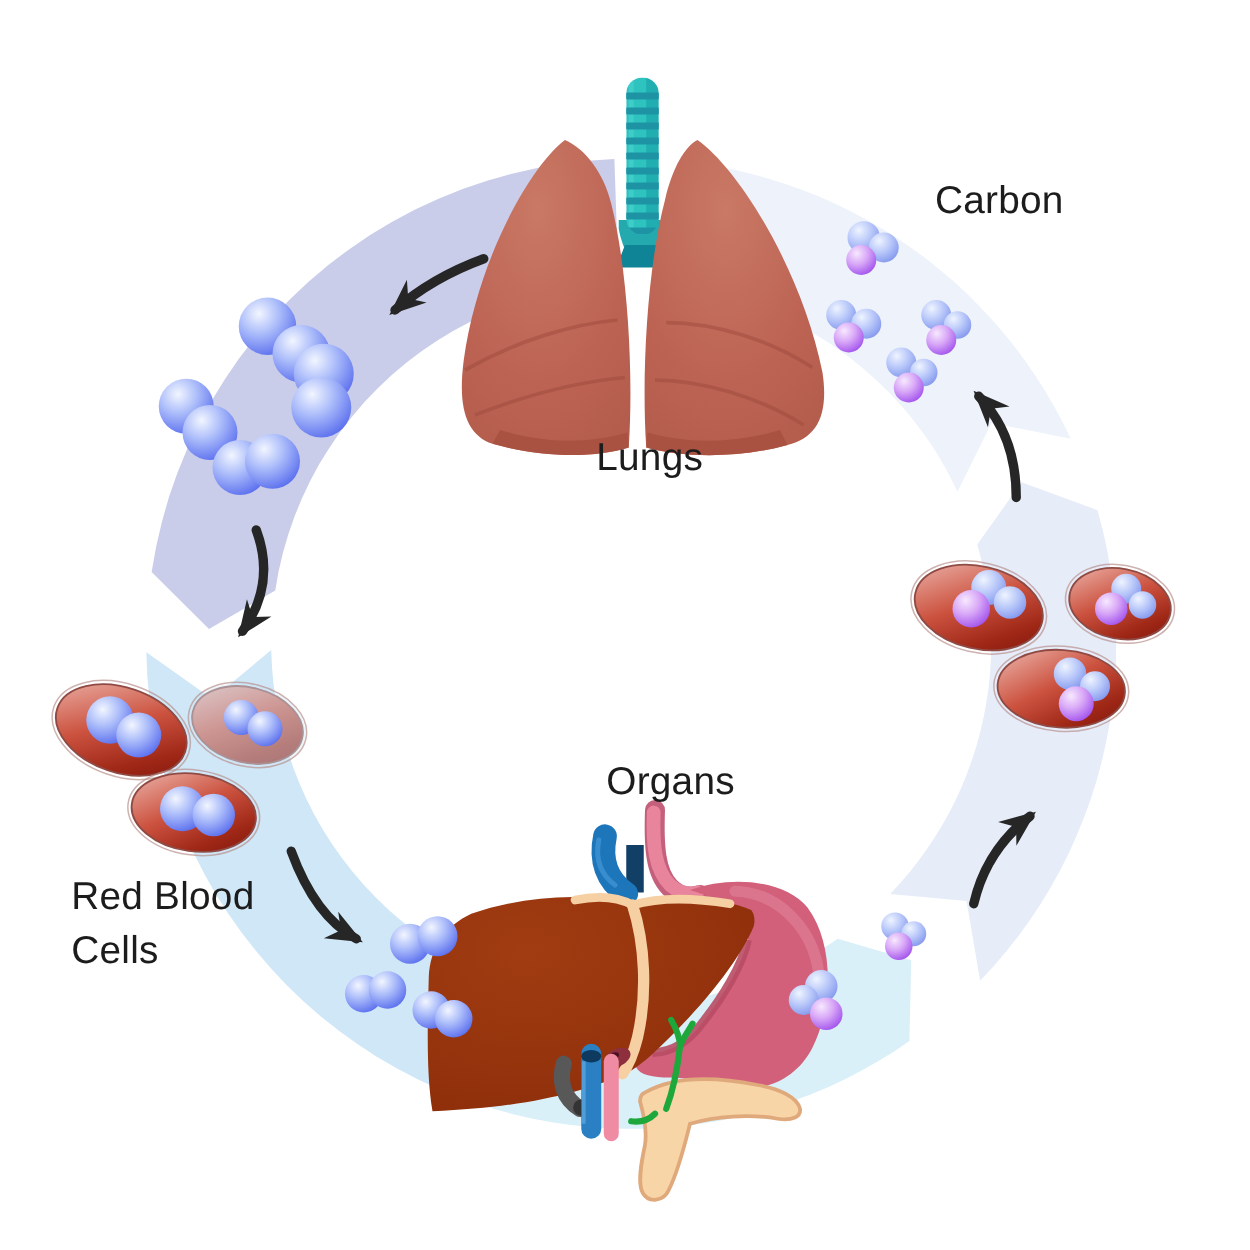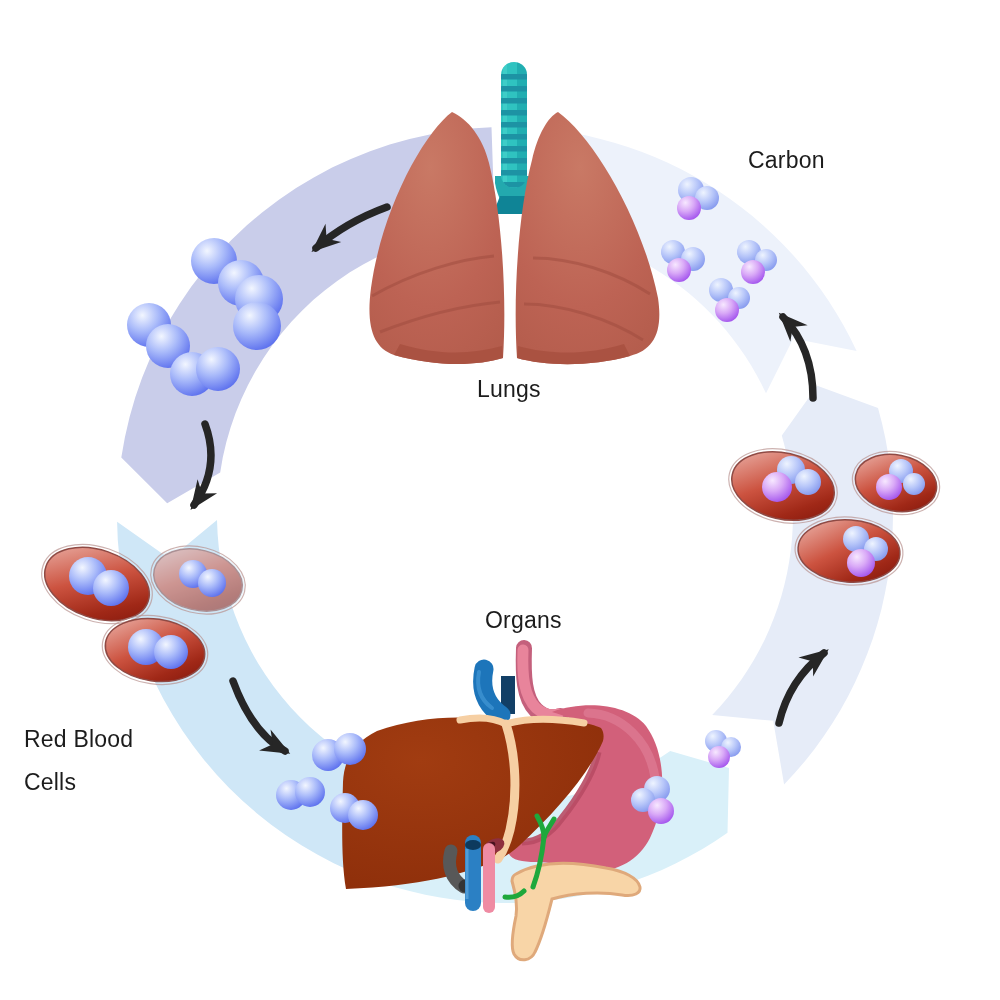--- a/index.html
+++ b/index.html
@@ -1,18 +1,18 @@
 <!DOCTYPE html>
 <html style="--background: #ffffff; --text: #1c1c1c; --arrow: #262626; --band_lavender: #c9cdea; --band_blue: #cfe7f7; --band_cyan: #d9f0f9; --band_pale: #e6ecf8; --band_palest: #edf2fb; --o2_blue: #5d72ee; --co2_blue: #7f93f0; --co2_purple: #9d45ee; --rbc_red: #b03021; --lung: #bd6354; --trachea: #2fc3c0; --liver: #93310c; --stomach: #d2607a; --esophagus: #e8849b; --pancreas: #f8d5a7; --vessel_blue: #1d75ba; --vessel_pink: #ef8ba3; --vessel_gray: #585858; --bile_duct_green: #1ea83c; --ligament_cream: #f6cfa3;"><head>
 <meta charset="utf-8">
 <style>
   html,body{margin:0;padding:0;background:#fff;}
   .stage{position:relative;width:1000px;height:1000px;background:var(--background,#fff);overflow:hidden;}
   .stage svg{position:absolute;left:0;top:0;}
-  .label{position:absolute;font-family:"Liberation Sans",sans-serif;font-size:23px;line-height:1.15;
+  .label{position:absolute;font-family:"Liberation Sans",sans-serif;font-size:31px;line-height:1.15;
          color:var(--text,#1c1c1c);white-space:nowrap;letter-spacing:.2px;}
 </style>
 </head>
 <body>
 
 <div class="stage">
 
 <svg width="1000" height="1000" viewBox="0 0 1000 1000">
   <defs>
     <radialGradient id="gO2" cx="0.35" cy="0.28" r="0.9">
@@ -258,20 +258,20 @@
           <circle cx="856" cy="539" r="13" fill="url(#gCO2b)"></circle>
           <circle cx="876" cy="549" r="12" fill="url(#gCO2b)"></circle>
           <circle cx="861" cy="563" r="14" fill="url(#gCO2p)"></circle>
         </g>
       </g>
 </svg>
 
 <div class="label" style="left:748px;top:141px;line-height:38px;">
   <div>Carbon</div>
 </div>
-<div class="label" style="left:477px;top:376px;text-align:right;">Lungs</div>
-<div class="label" style="left:24px;top:695px;line-height:43px;margin-top:23px;">
+<div class="label" style="left:477px;top:348px;text-align:right;">Lungs</div>
+<div class="label" style="left:57px;top:695px;line-height:43px;">
   <div>Red Blood</div>
   <div>Cells</div>
 </div>
 <div class="label" style="left:485px;top:607px;">Organs</div>
 
 </div>
 
 </body></html>

